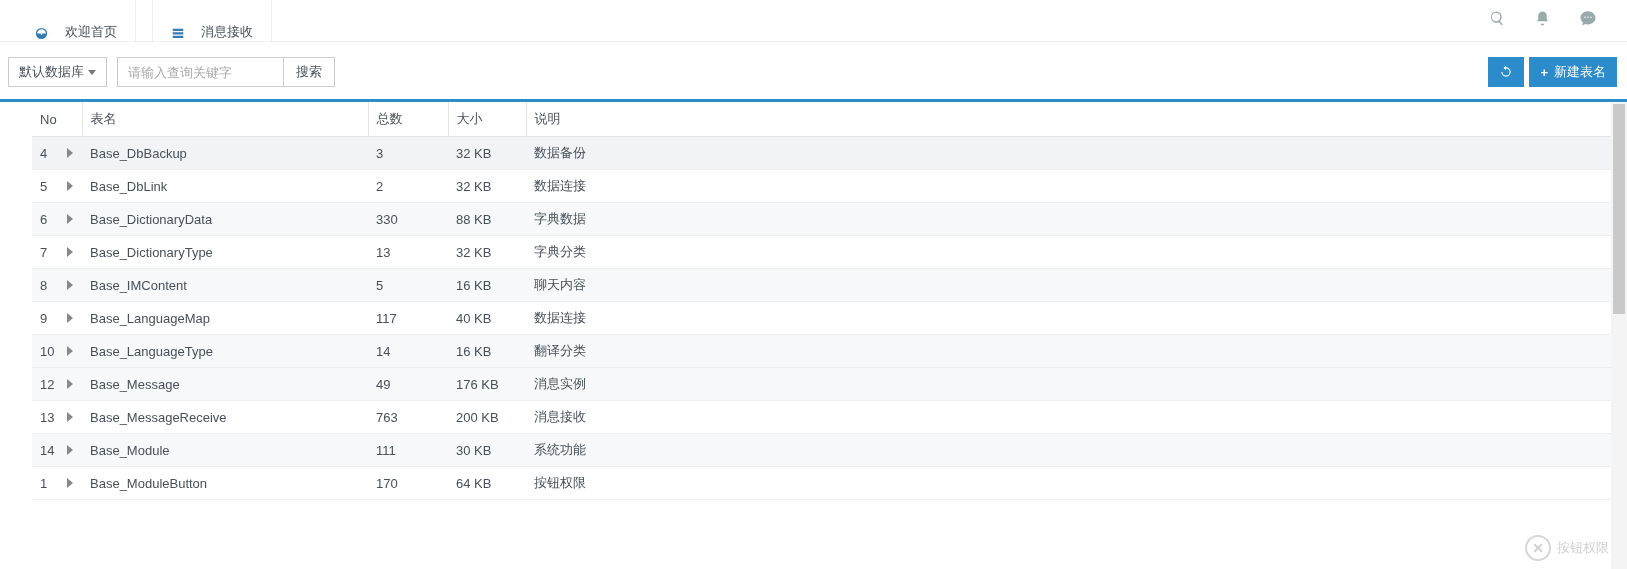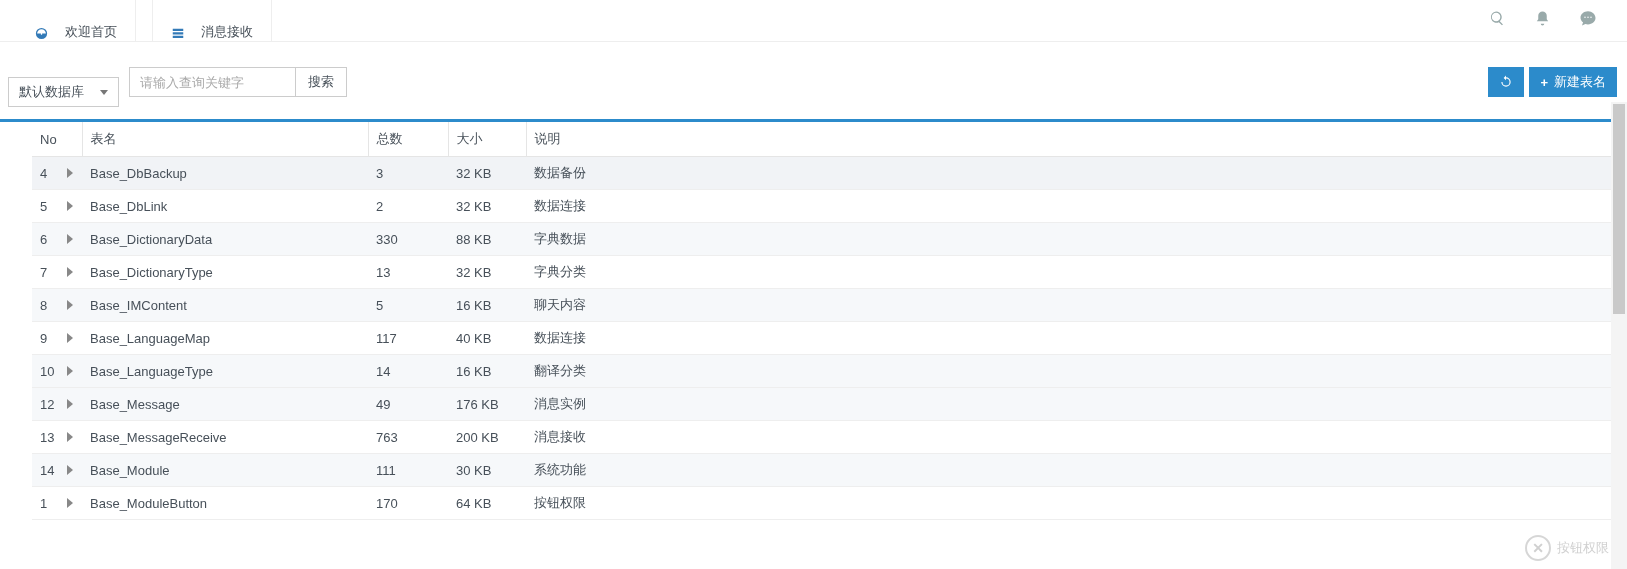--- a/index.html
+++ b/index.html
@@ -48,24 +48,23 @@
       align-items:center;
       padding: 15px 10px 12px 8px;
       border-bottom: 3px solid #2c8bcb;
     }
     .select-wrap {
       display:flex;
       align-items:center;
       border:1px solid #ccc;
       height:30px;
       padding:0 10px;
-      gap:16px;
+      gap:4px;
       cursor:pointer;
       background:#fff;
-      margin-top:20px;
     }
     .caret-down {
       border-left:4px solid transparent;
       border-right:4px solid transparent;
       border-top:5px solid #777;
       display:inline-block;
     }
     .search-wrap {
       display:flex;
       align-items:center;

